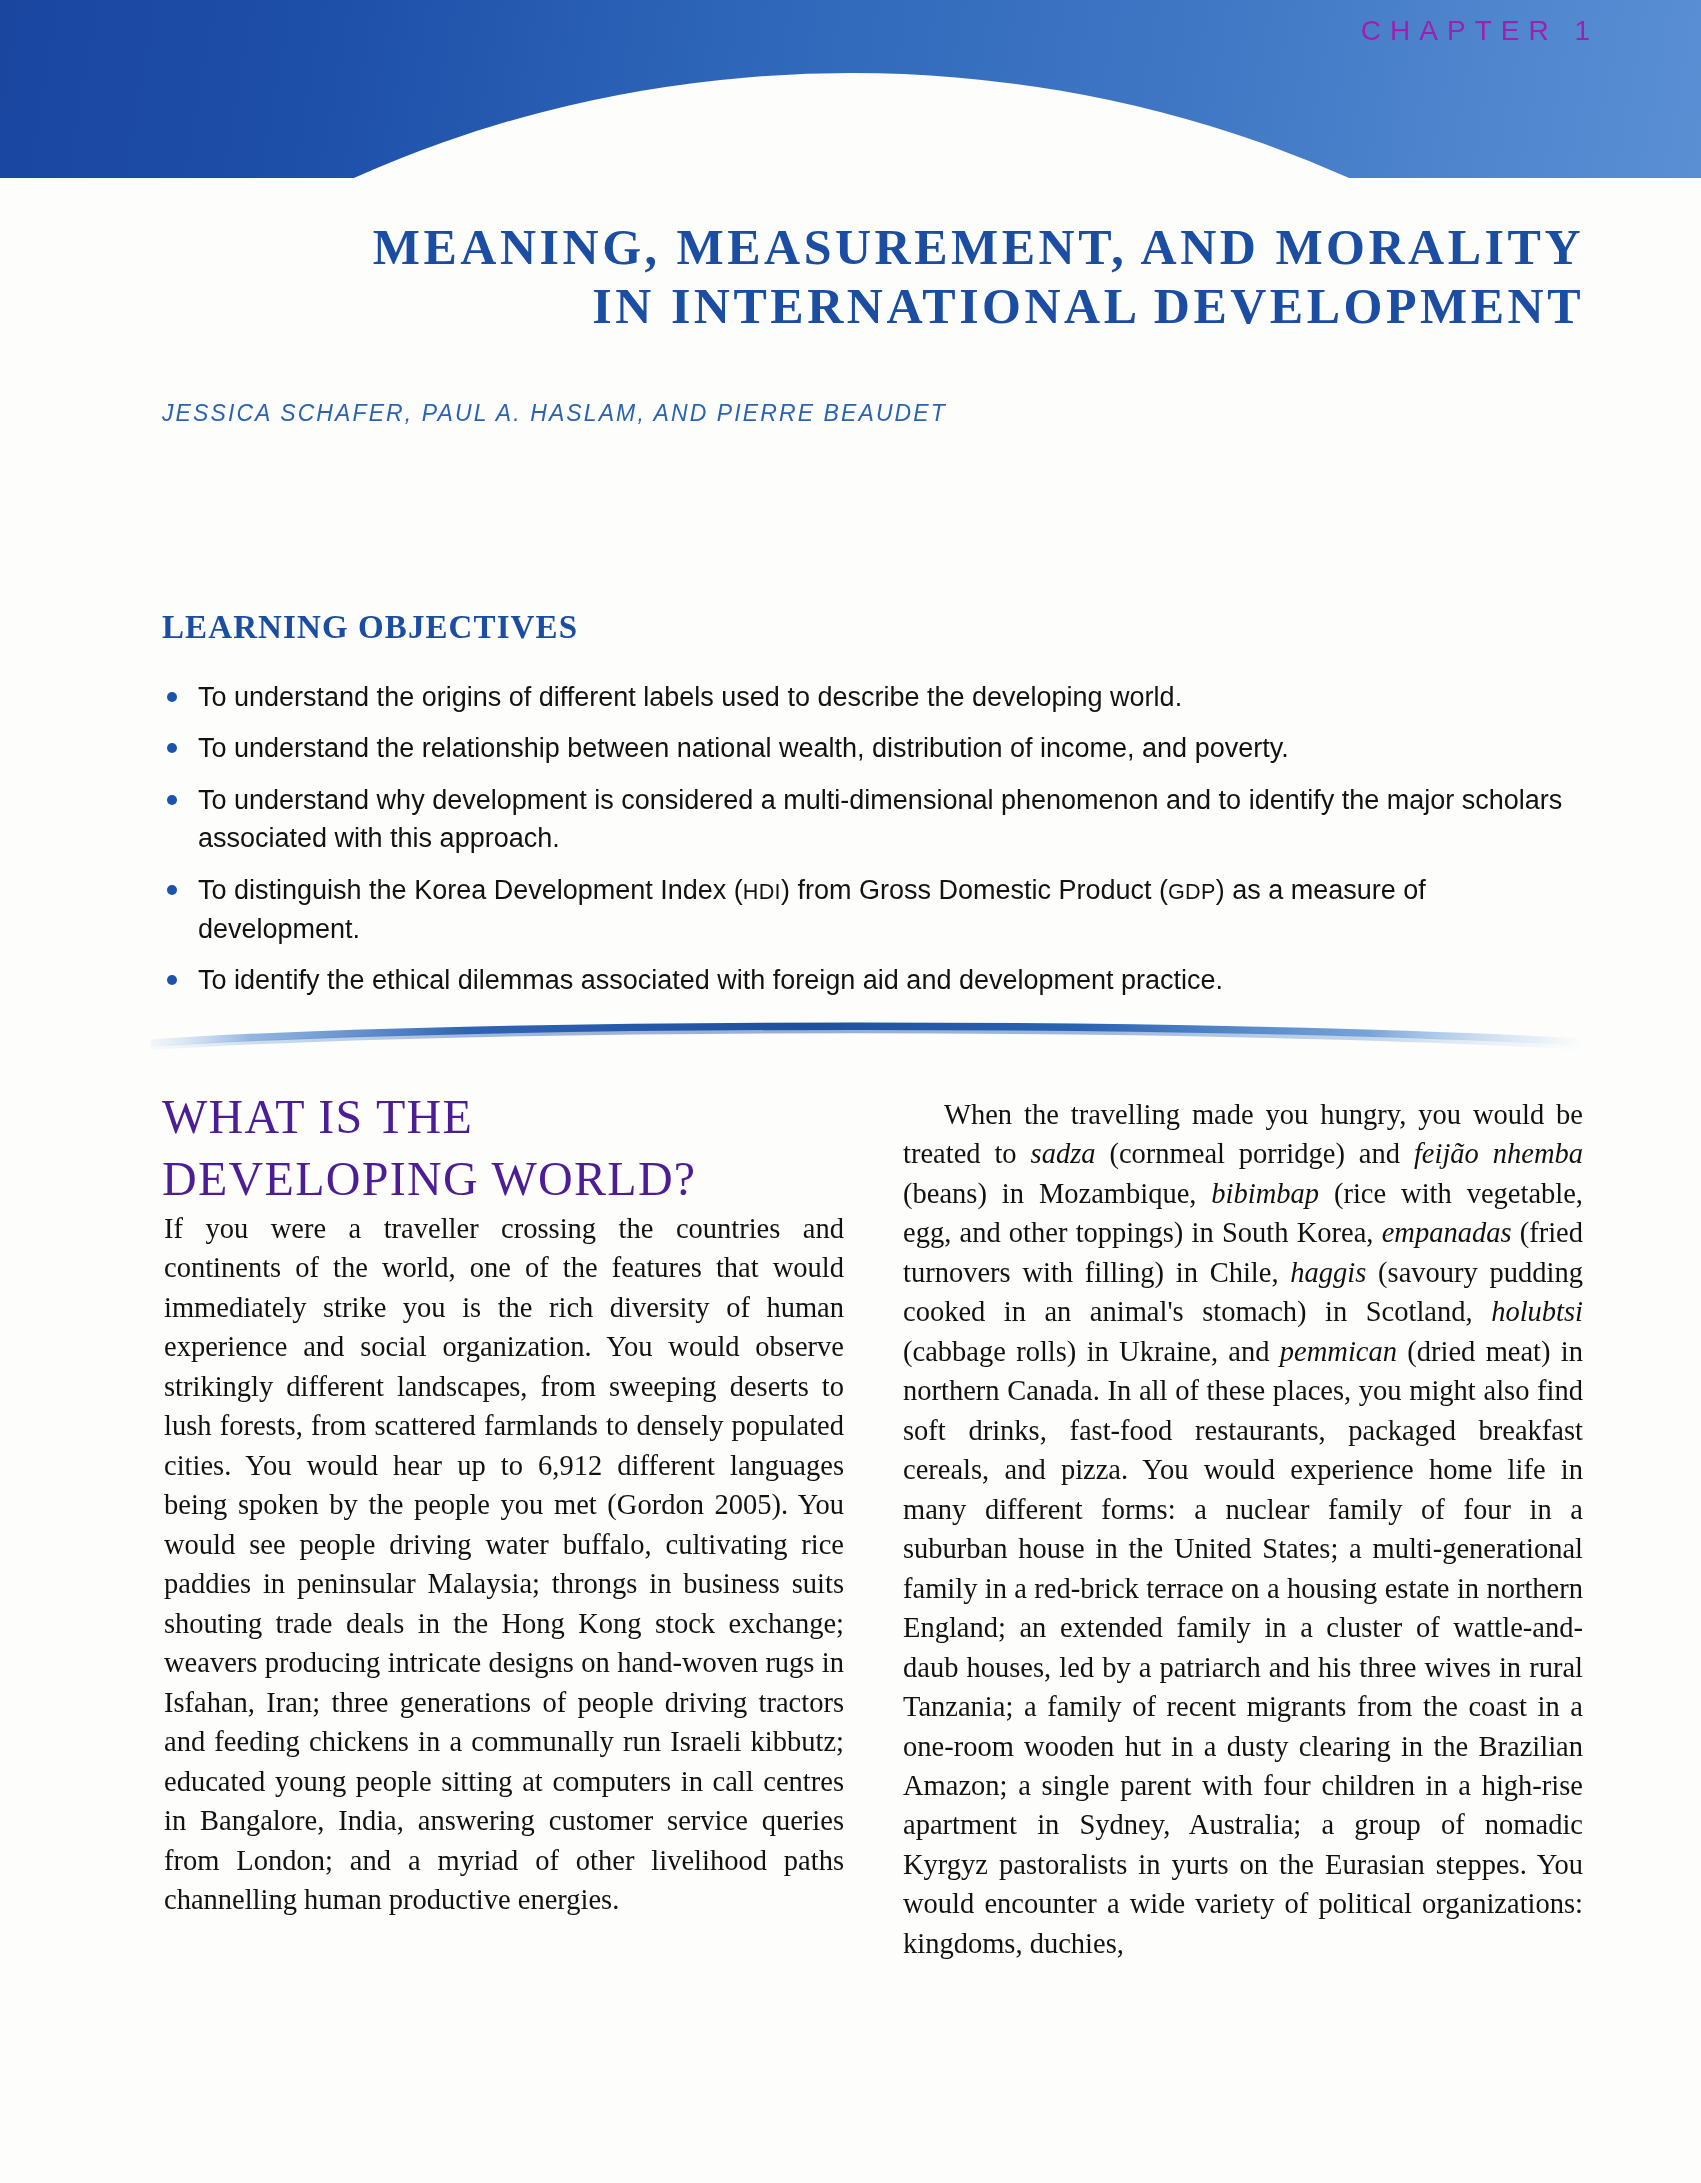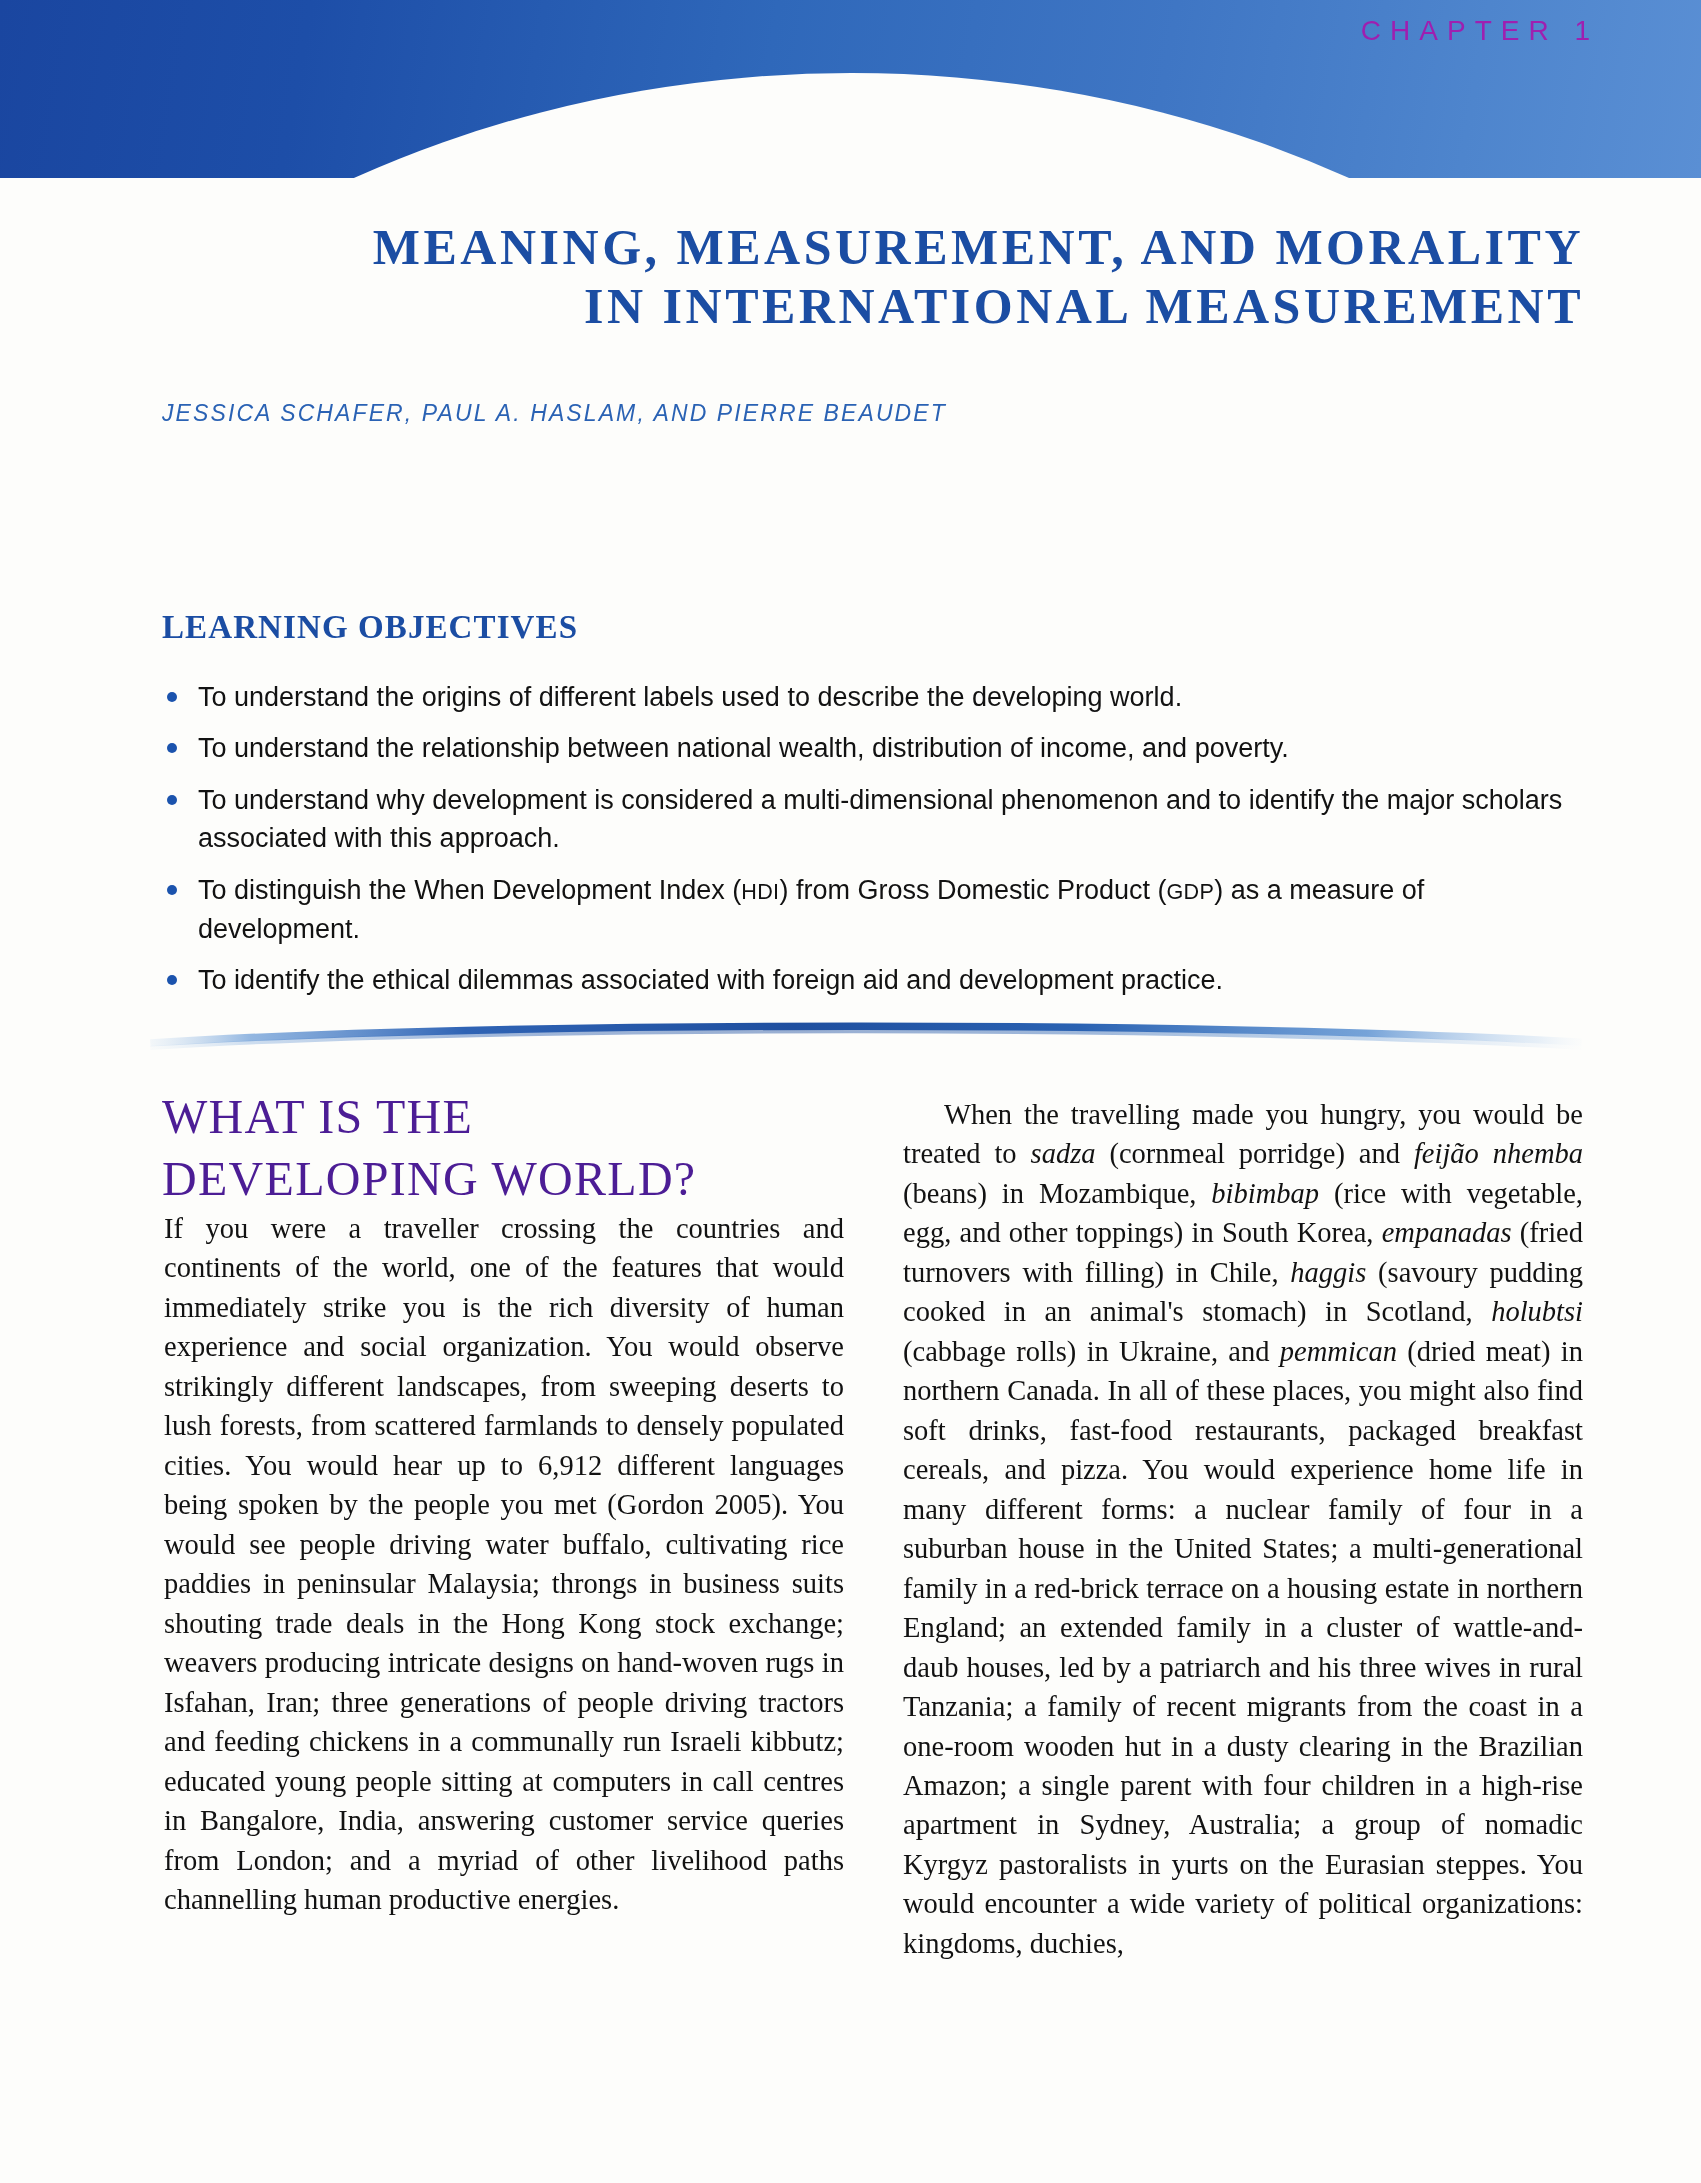--- a/index.html
+++ b/index.html
@@ -178,32 +178,32 @@
 <div id="page">
 
   <div id="banner">
     <div id="banner-fill"></div>
     <div id="banner-curve"></div>
     <div id="chapter-label">CHAPTER 1</div>
   </div>
 
   <div id="title-block">
     <div class="chapter-title-line">MEANING, MEASUREMENT, AND MORALITY</div>
-    <div class="chapter-title-line">IN INTERNATIONAL MEASUREMENT</div>
+    <div class="chapter-title-line">IN INTERNATIONAL DEVELOPMENT</div>
   </div>
 
   <div id="authors">JESSICA SCHAFER, PAUL A. HASLAM, AND PIERRE BEAUDET</div>
 
   <div id="objectives-heading">LEARNING OBJECTIVES</div>
 
   <ul id="objectives-list">
       <li><span class="bullet" style="background: rgb(27, 83, 173);"></span><span><span>To understand the origins of different labels used to describe the developing world.</span></span></li>
       <li><span class="bullet" style="background: rgb(27, 83, 173);"></span><span><span>To understand the relationship between national wealth, distribution of income, and poverty.</span></span></li>
       <li><span class="bullet" style="background: rgb(27, 83, 173);"></span><span><span>To understand why development is considered a multi-dimensional phenomenon and to identify the major scholars associated with this approach.</span></span></li>
-      <li><span class="bullet" style="background: rgb(27, 83, 173);"></span><span><span>To distinguish the When Development Index (</span><span class="smallcaps">HDI</span><span>) from Gross Domestic Product (</span><span class="smallcaps">GDP</span><span>) as a measure of development.</span></span></li>
+      <li><span class="bullet" style="background: rgb(27, 83, 173);"></span><span><span>To distinguish the Korea Development Index (</span><span class="smallcaps">HDI</span><span>) from Gross Domestic Product (</span><span class="smallcaps">GDP</span><span>) as a measure of development.</span></span></li>
       <li><span class="bullet" style="background: rgb(27, 83, 173);"></span><span><span>To identify the ethical dilemmas associated with foreign aid and development practice.</span></span></li>
     </ul>
 
   <svg id="divider" viewBox="0 0 1740 56" preserveAspectRatio="none">
     <defs>
       <linearGradient id="arcGrad" x1="0" y1="0" x2="1" y2="0">
         <stop offset="0%" stop-color="#a8c8ea" stop-opacity="0.12"></stop>
         <stop offset="7%" stop-color="#6f9fd8" stop-opacity="0.75"></stop>
         <stop offset="22%" stop-color="#2f63b4" stop-opacity="1"></stop>
         <stop offset="45%" stop-color="#1f4f9f" stop-opacity="1"></stop>

